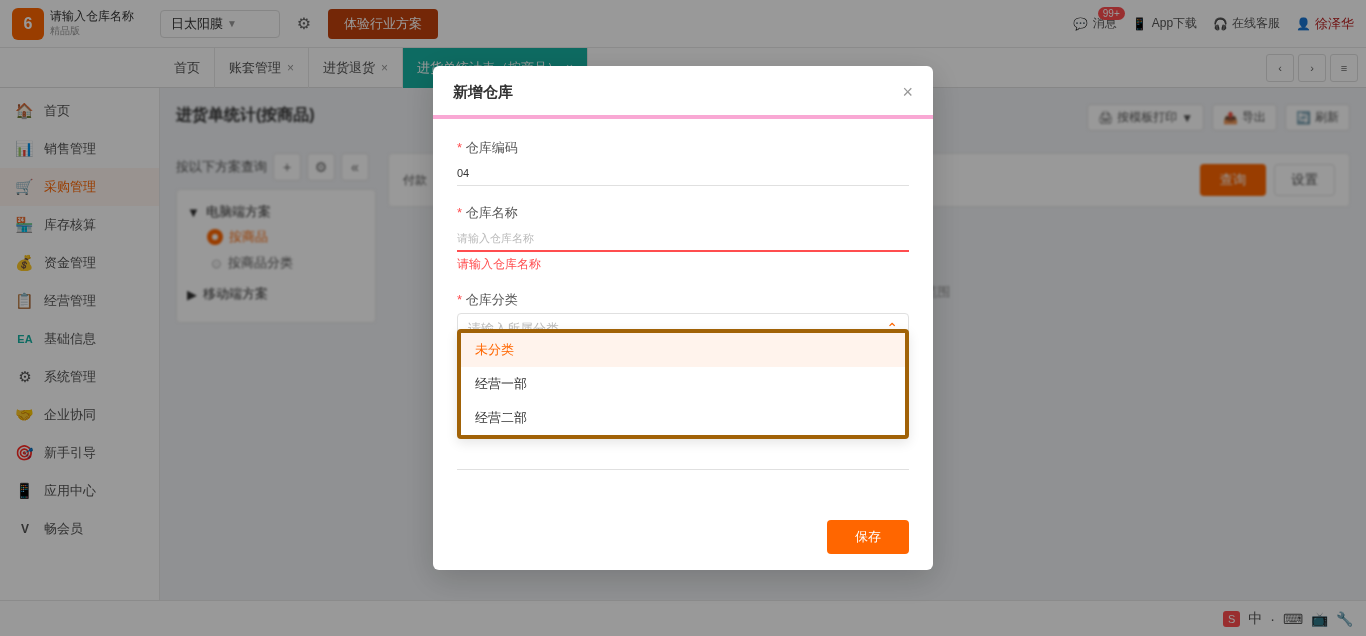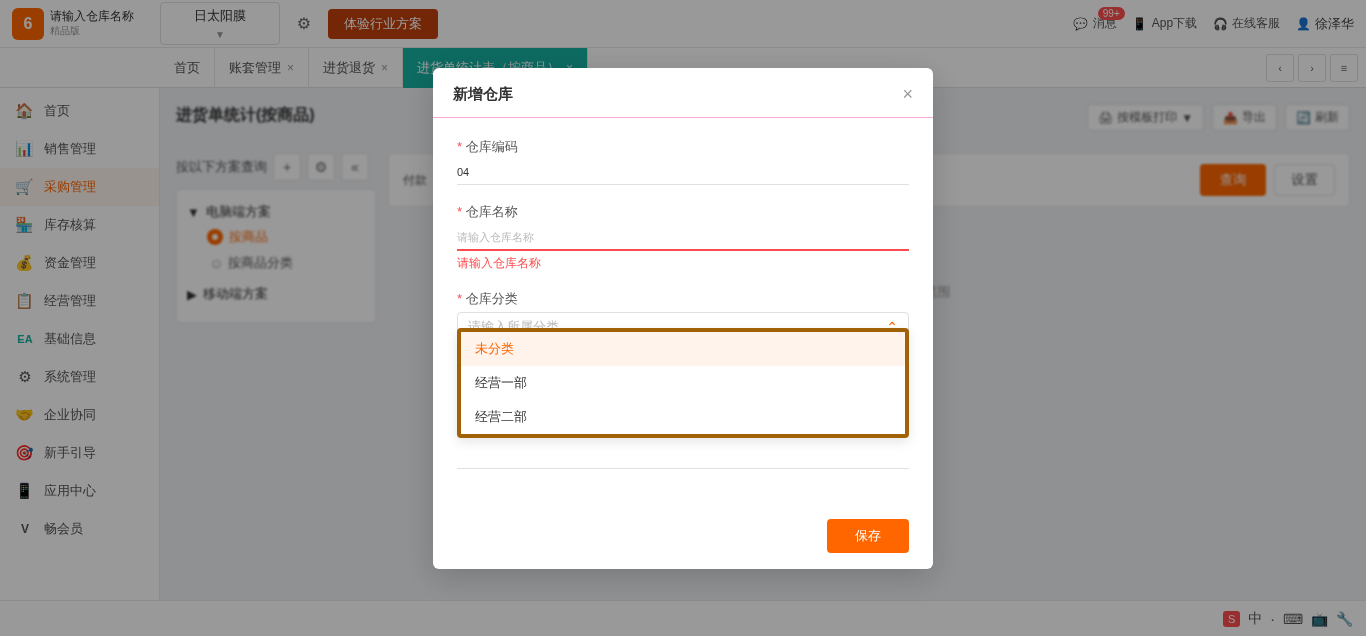--- a/index.html
+++ b/index.html
@@ -4,29 +4,29 @@
   <style>
     * { margin: 0; padding: 0; box-sizing: border-box; }
     body { font-family: "Microsoft YaHei", "PingFang SC", sans-serif; font-size: 13px; background: #f0f2f5; width: 1366px; height: 636px; overflow: hidden; }
 
     
     .top-bar { height: 48px; background: #fff; display: flex; align-items: center; padding: 0 12px; border-bottom: 1px solid #e8e8e8; gap: 8px; }
     .logo-area { width: 140px; display: flex; align-items: center; gap: 6px; }
     .logo-icon { width: 32px; height: 32px; background: #ff6600; border-radius: 6px; display: flex; align-items: center; justify-content: center; color: #fff; font-weight: bold; font-size: 16px; }
     .logo-text { font-size: 12px; color: #333; line-height: 1.3; }
     .logo-sub { font-size: 10px; color: #999; }
-    .store-selector { display: flex; align-items: center; gap: 4px; border: 1px solid #e0e0e0; border-radius: 4px; padding: 4px 10px; cursor: pointer; min-width: 120px; flex-direction: column; }
+    .store-selector { display: flex; align-items: center; gap: 4px; border: 1px solid #e0e0e0; border-radius: 4px; padding: 4px 10px; cursor: pointer; min-width: 120px; }
     .store-name { color: #333; font-size: 13px; }
     .chevron { color: #999; font-size: 10px; }
     .gear-btn { width: 32px; height: 32px; display: flex; align-items: center; justify-content: center; color: #666; cursor: pointer; font-size: 16px; }
     .try-btn { background: #c2410c; color: #fff; border: none; border-radius: 4px; padding: 6px 16px; cursor: pointer; font-size: 13px; }
     .top-right { margin-left: auto; display: flex; align-items: center; gap: 16px; }
     .top-icon-item { display: flex; align-items: center; gap: 4px; color: #555; cursor: pointer; font-size: 12px; position: relative; }
     .badge { background: #ff4d4f; color: #fff; font-size: 10px; border-radius: 10px; padding: 1px 5px; position: absolute; top: -8px; right: -8px; }
-    .user-name { color: #404040; font-size: 13px; cursor: pointer; }
+    .user-name { color: #b91c1c; font-size: 13px; cursor: pointer; }
 
     
     .tab-bar { height: 40px; background: #fff; display: flex; align-items: center; border-bottom: 1px solid #e0e0e0; padding: 0 0 0 160px; }
     .tab-item { height: 40px; display: flex; align-items: center; padding: 0 14px; cursor: pointer; font-size: 13px; color: #555; border-right: 1px solid #e8e8e8; gap: 6px; }
     .tab-item.active { color: #fff; background: #17b3a3; }
     .tab-close { color: #999; font-size: 12px; cursor: pointer; }
     .tab-item.active .tab-close { color: rgba(255,255,255,0.8); }
     .tab-controls { margin-left: auto; display: flex; align-items: center; gap: 4px; padding-right: 8px; }
     .tab-ctrl-btn { width: 28px; height: 28px; display: flex; align-items: center; justify-content: center; color: #666; cursor: pointer; border: 1px solid #e0e0e0; border-radius: 3px; font-size: 11px; }
 
@@ -56,21 +56,21 @@
     .scheme-item { display: flex; align-items: center; gap: 6px; padding: 4px 0 4px 20px; color: #555; font-size: 13px; cursor: pointer; }
     .scheme-item.active { color: #ff6600; }
 
     .empty-area { display: flex; flex-direction: column; align-items: center; justify-content: center; padding: 40px; color: #999; font-size: 13px; gap: 8px; }
 
     
     .overlay { position: fixed; top: 0; left: 0; right: 0; bottom: 0; background: rgba(0,0,0,0.4); z-index: 100; display: flex; align-items: center; justify-content: center; }
 
     
     .modal { background: #fff; border-radius: 6px; width: 500px; box-shadow: 0 8px 32px rgba(0,0,0,0.18); position: relative; z-index: 101; }
-    .modal-header { display: flex; align-items: center; justify-content: space-between; padding: 16px 20px 12px; border-bottom: 1px solid #f9a8d4; }
+    .modal-header { display: flex; align-items: center; justify-content: space-between; padding: 16px 20px 12px; border-bottom: 4px solid #f9a8d4; }
     .modal-title { font-size: 15px; font-weight: bold; color: #333; }
     .modal-close { color: #999; cursor: pointer; font-size: 18px; }
     .modal-body { padding: 20px 24px; }
     .form-row { margin-bottom: 18px; display: flex; flex-direction: column; gap: 4px; position: relative; }
     .form-label { font-size: 13px; color: #555; }
     .form-label::before { content: "* "; color: #ff4d4f; }
     .form-label-optional { font-size: 13px; color: #555; }
     .form-input { border: none; border-bottom: 1px solid #e0e0e0; padding: 6px 0; font-size: 11px; color: #333; outline: none; width: 100%; }
     .form-input.error { border-bottom: 2px solid #ff4d4f; }
     .form-input::placeholder { color: #bbb; }

